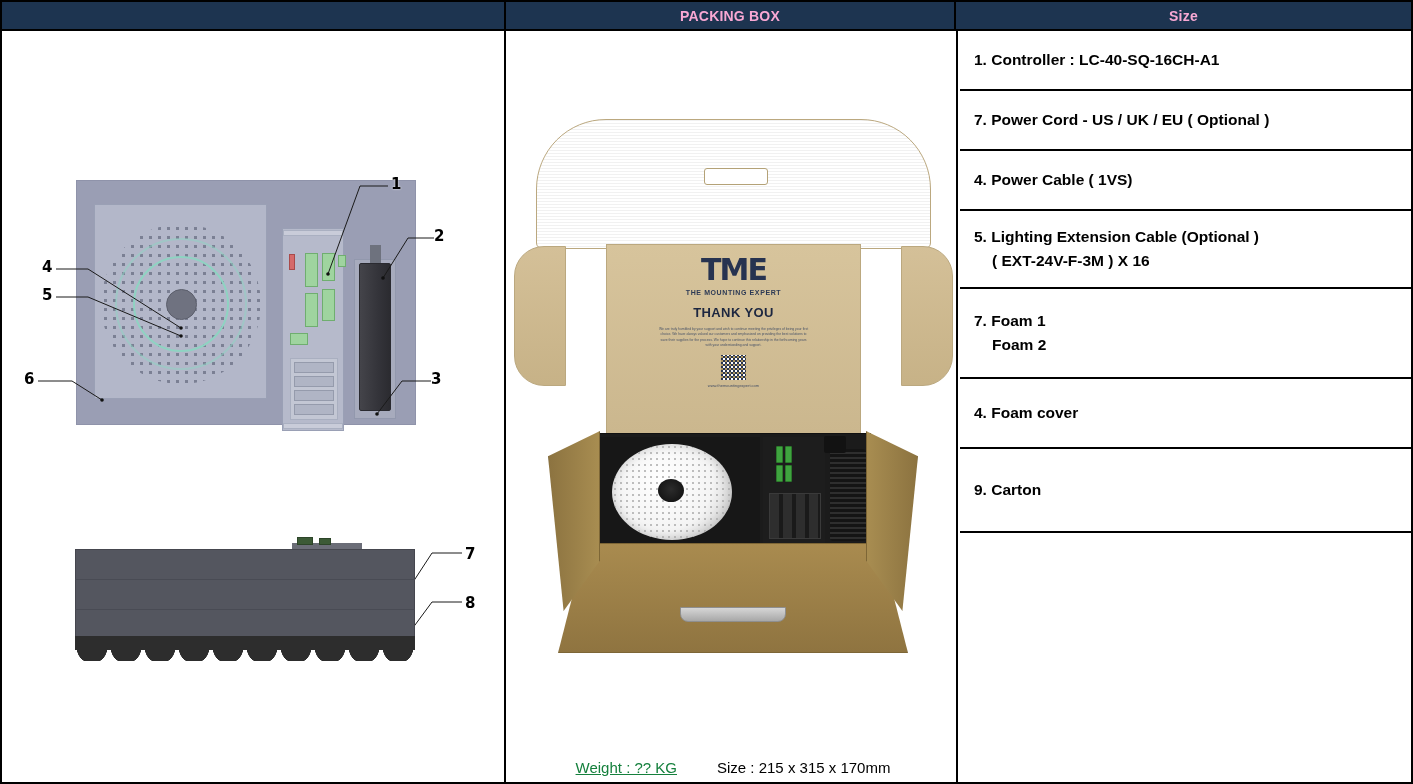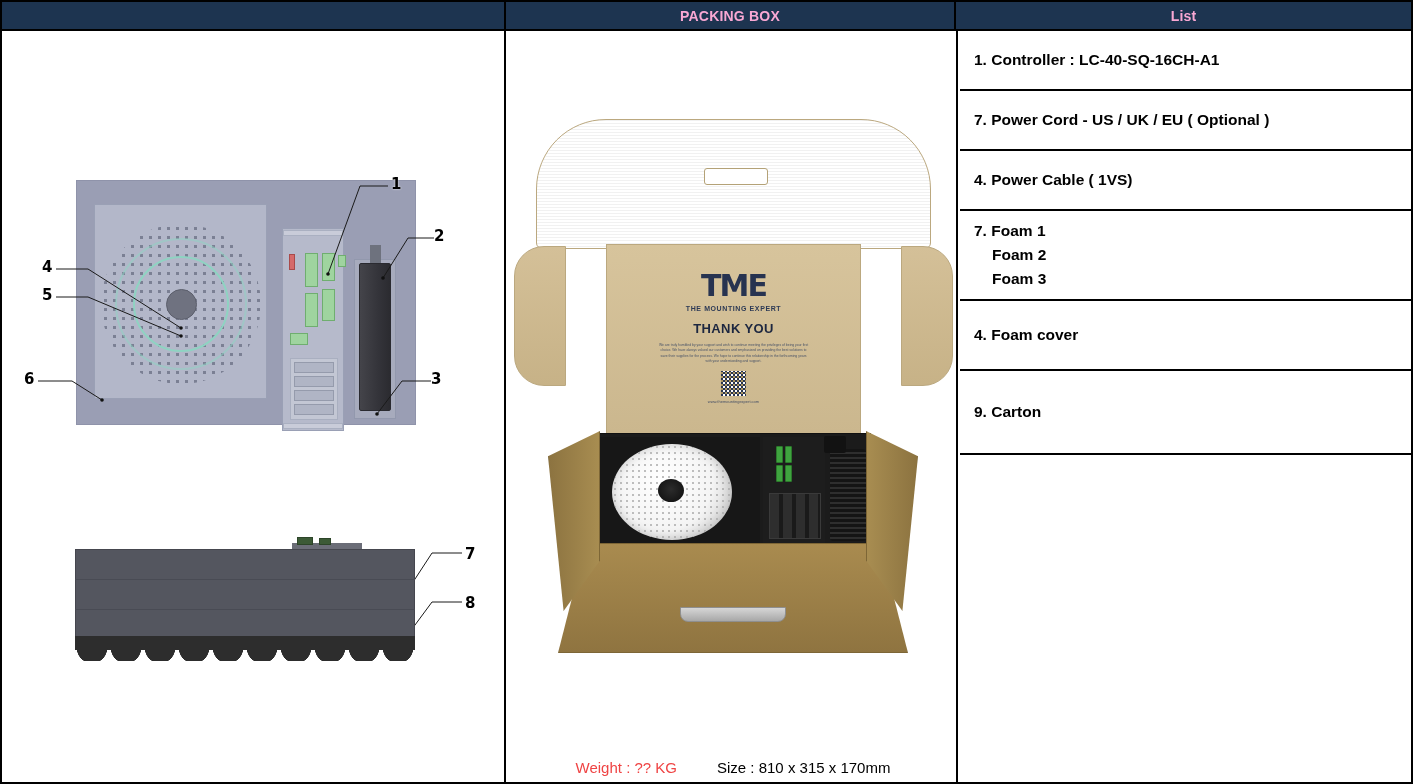--- a/index.html
+++ b/index.html
@@ -72,21 +72,21 @@
     position: absolute; left: 0; top: 0;
     width: 450px; height: 700px;
   }
   .box-footer {
     position: absolute; left: 0; bottom: 6px;
     width: 450px;
     display: flex; align-items: center; justify-content: center;
     gap: 40px;
     font-size: 15px; font-weight: normal;
   }
-  .weight-text { color: #ef4444; }
+  .weight-text { color: #15803d; text-decoration: underline; }
   .size-text   { color: #000000; }
 
   
   .cb-flap-top {
     position: absolute;
     background: linear-gradient(180deg,#d9c59c 0%,#cdb78c 100%);
     border: 1px solid #bba87f;
   }
   .corr { background-image: repeating-linear-gradient(
       180deg, rgba(0,0,0,.055) 0px, rgba(0,0,0,.055) 1px,
@@ -244,21 +244,21 @@
   }
 </style>
 </head>
 <body>
 
 <div id="page">
 
   <div class="header-bar">
     <div class="hdr-cell hdr-left"></div>
     <div class="hdr-cell hdr-center">PACKING BOX</div>
-    <div class="hdr-cell hdr-right">List</div>
+    <div class="hdr-cell hdr-right">Size</div>
   </div>
 
   <div class="col-left">
     <div class="cad">
 
       <div class="plate-back" style="left:74px; top:149px; width:340px; height:245px;"></div>
       <div class="plate-light" style="left:92px; top:173px; width:173px; height:195px;"></div>
 
       <div class="ring-outer" style="left:99px; top:193px; width:160px; height:160px;"></div>
       <div class="teal-ring" style="left:131px; top:225px; width:96px; height:96px;"></div>
@@ -326,21 +326,21 @@
   <div class="col-center">
     <div class="box-stage">
 
       <div class="cb-flap-top corr" style="left:28px; top:88px; width:395px; height:130px; border-radius:70px 70px 6px 6px;"></div>
       <div class="handle-slot" style="left:196px; top:137px; width:64px; height:17px;"></div>
 
       <div class="side-flap-l corr" style="left:6px; top:215px; width:52px; height:140px; border-radius:30px 0 0 30px;"></div>
       <div class="side-flap-r corr" style="left:393px; top:215px; width:52px; height:140px; border-radius:0 30px 30px 0;"></div>
 
       <div class="lid-panel corr" style="left:98px; top:213px; width:255px; height:190px;">
-        <div class="logo-wrap" style="top:26px;">
+        <div class="logo-wrap" style="top:10px;">
           <div class="logo-tme">TME</div>
           <div class="logo-sub">THE MOUNTING EXPERT</div>
           <div class="thank-you">THANK YOU</div>
           <div class="blurb">We are truly humbled by your support and wish to continue meeting the privileges of being your first choice. We have always valued our customers and emphasized on providing the best solutions to save their supplies for the process. We hope to continue this relationship in the forthcoming years with your understanding and support.</div>
           <div class="qr"></div>
           <div class="url">www.themountingexpert.com</div>
         </div>
       </div>
 
       <div class="tray-inner" style="left:88px; top:402px; width:275px; height:115px;"></div>
@@ -361,39 +361,42 @@
       <div class="plug" style="left:316px; top:405px; width:22px; height:17px;"></div>
 
       <div class="tray-front" style="left:50px; top:512px; width:350px; height:110px; clip-path: polygon(8% 0, 92% 0, 100% 100%, 0 100%);"></div>
       <div class="tray-front" style="left:40px; top:400px; width:52px; height:180px; clip-path: polygon(100% 0, 100% 72%, 30% 100%, 0 14%); background:linear-gradient(90deg,#8c7340,#a88d51);"></div>
       <div class="tray-front" style="left:358px; top:400px; width:52px; height:180px; clip-path: polygon(0 0, 100% 14%, 70% 100%, 0 72%); background:linear-gradient(270deg,#8c7340,#a88d51);"></div>
       <div class="tray-handle" style="left:172px; top:576px; width:106px; height:15px;"></div>
     </div>
 
     <div class="box-footer">
       <span class="weight-text">Weight : ?? KG</span>
-      <span class="size-text">Size : 810 x 315 x 170mm</span>
+      <span class="size-text">Size : 215 x 315 x 170mm</span>
     </div>
   </div>
 
   <div class="col-right">
     <div class="list-table" id="list-table">
         <div class="list-row" style="height: 60px;">
           <div>1. Controller : LC-40-SQ-16CH-A1</div>
         </div>
         <div class="list-row" style="height: 60px;">
           <div>7. Power Cord - US / UK / EU ( Optional )</div>
         </div>
         <div class="list-row" style="height: 60px;">
           <div>4. Power Cable ( 1VS)</div>
         </div>
+        <div class="list-row" style="height: 78px;">
+          <div>5. Lighting Extension Cable (Optional )</div>
+          <div class="sub">( EXT-24V-F-3M )  X 16</div>
+        </div>
         <div class="list-row" style="height: 90px;">
           <div>7. Foam 1</div>
           <div class="sub">Foam 2</div>
-          <div class="sub">Foam 3</div>
         </div>
         <div class="list-row" style="height: 70px;">
           <div>4. Foam cover</div>
         </div>
         <div class="list-row" style="height: 84px;">
           <div>9. Carton</div>
         </div>
         <div class="list-row blank" style="height: 121px;"></div>
       </div>
   </div>

